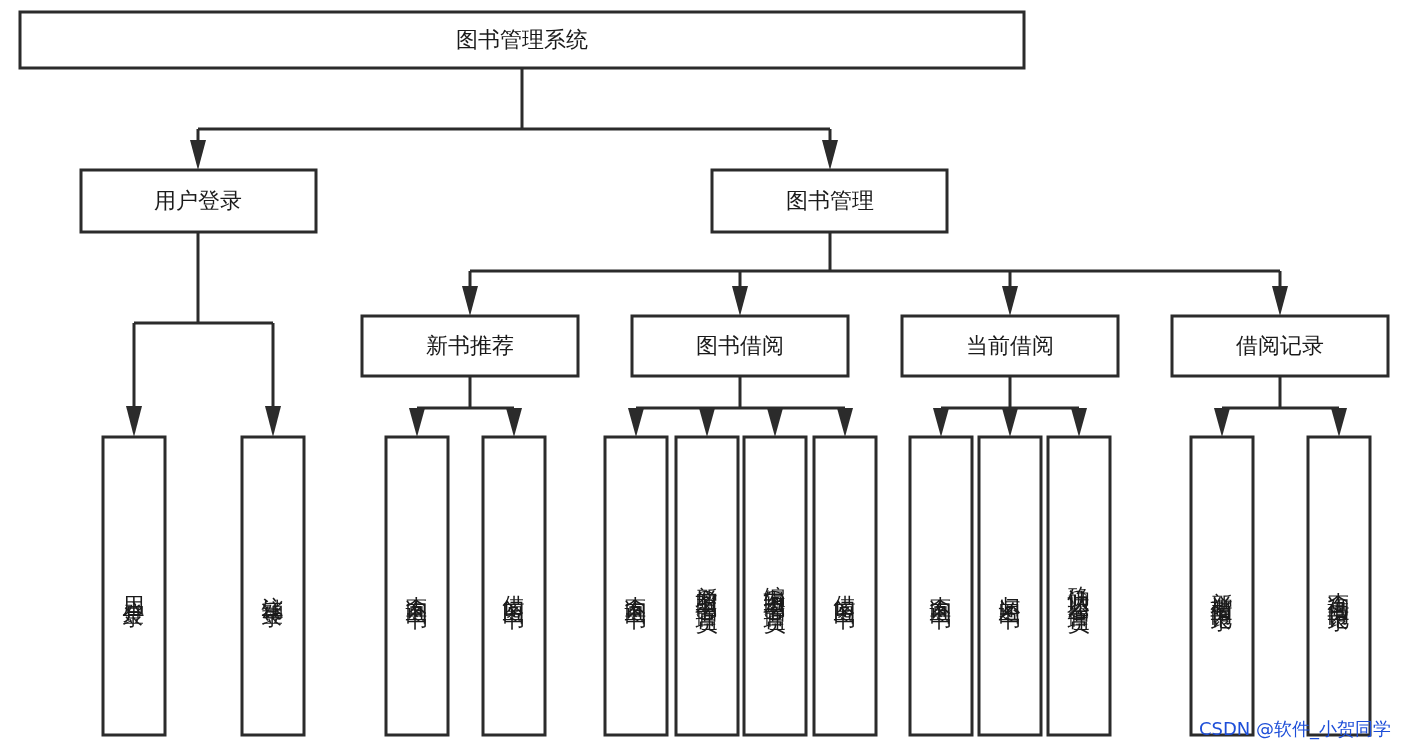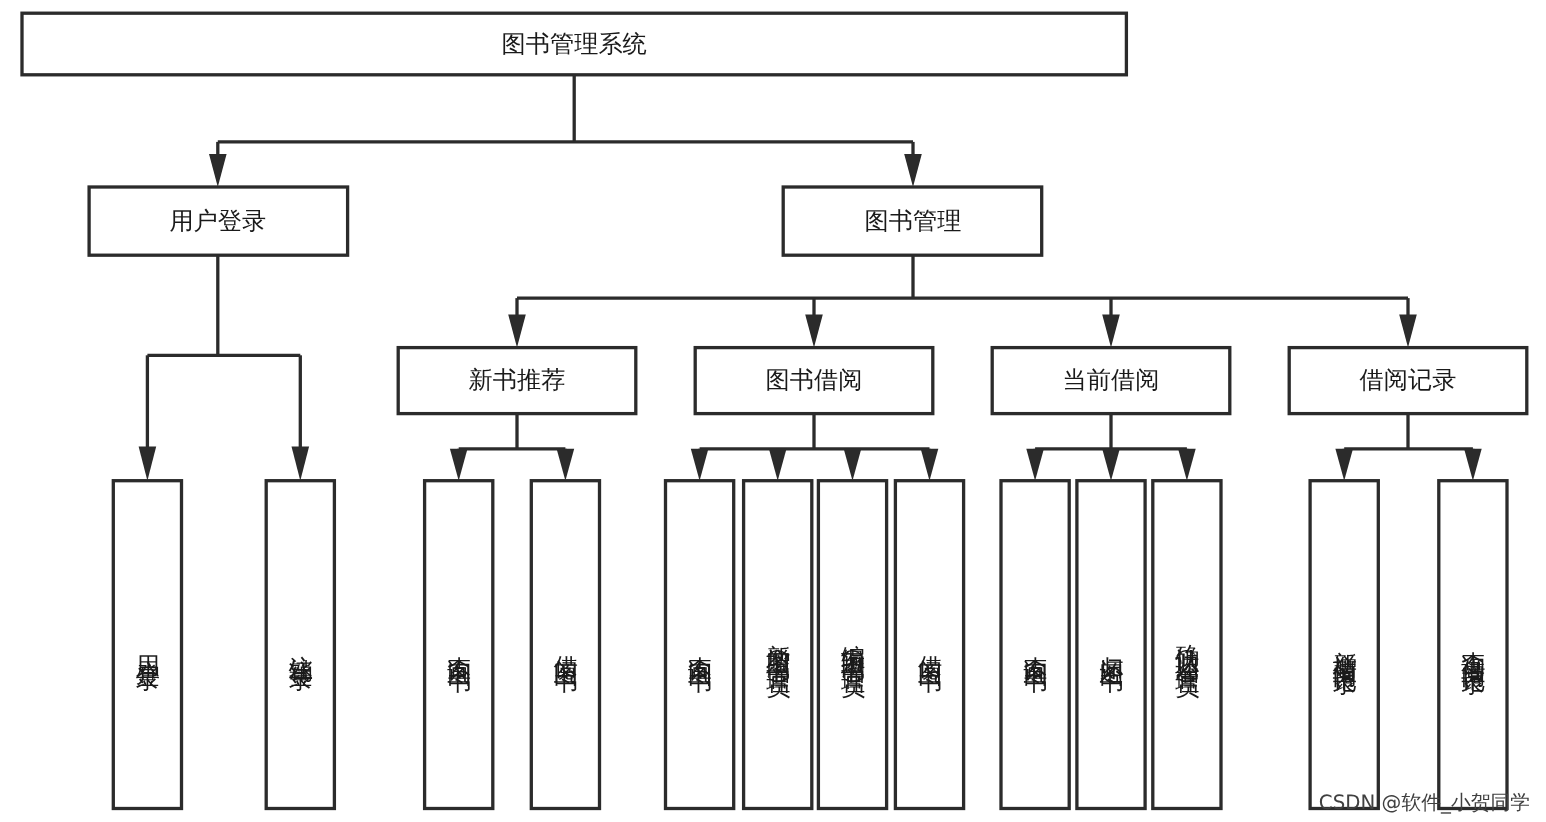--- a/index.html
+++ b/index.html
@@ -48,21 +48,21 @@
   .arrow-head {
     fill: #2b2b2b;
     stroke: none;
   }
   .watermark {
     position: absolute;
     right: 14px;
     bottom: 6px;
     font-family: "DejaVu Sans", "Liberation Sans", sans-serif;
     font-size: 18px;
-    color: #404040;
+    color: #1d4ed8;
     white-space: nowrap;
     user-select: none;
     margin-top: 40px;
   }
 </style>
 </head>
 <body>
 
 <svg id="diagram" viewBox="0 0 1405 747" xmlns="http://www.w3.org/2000/svg">
 

